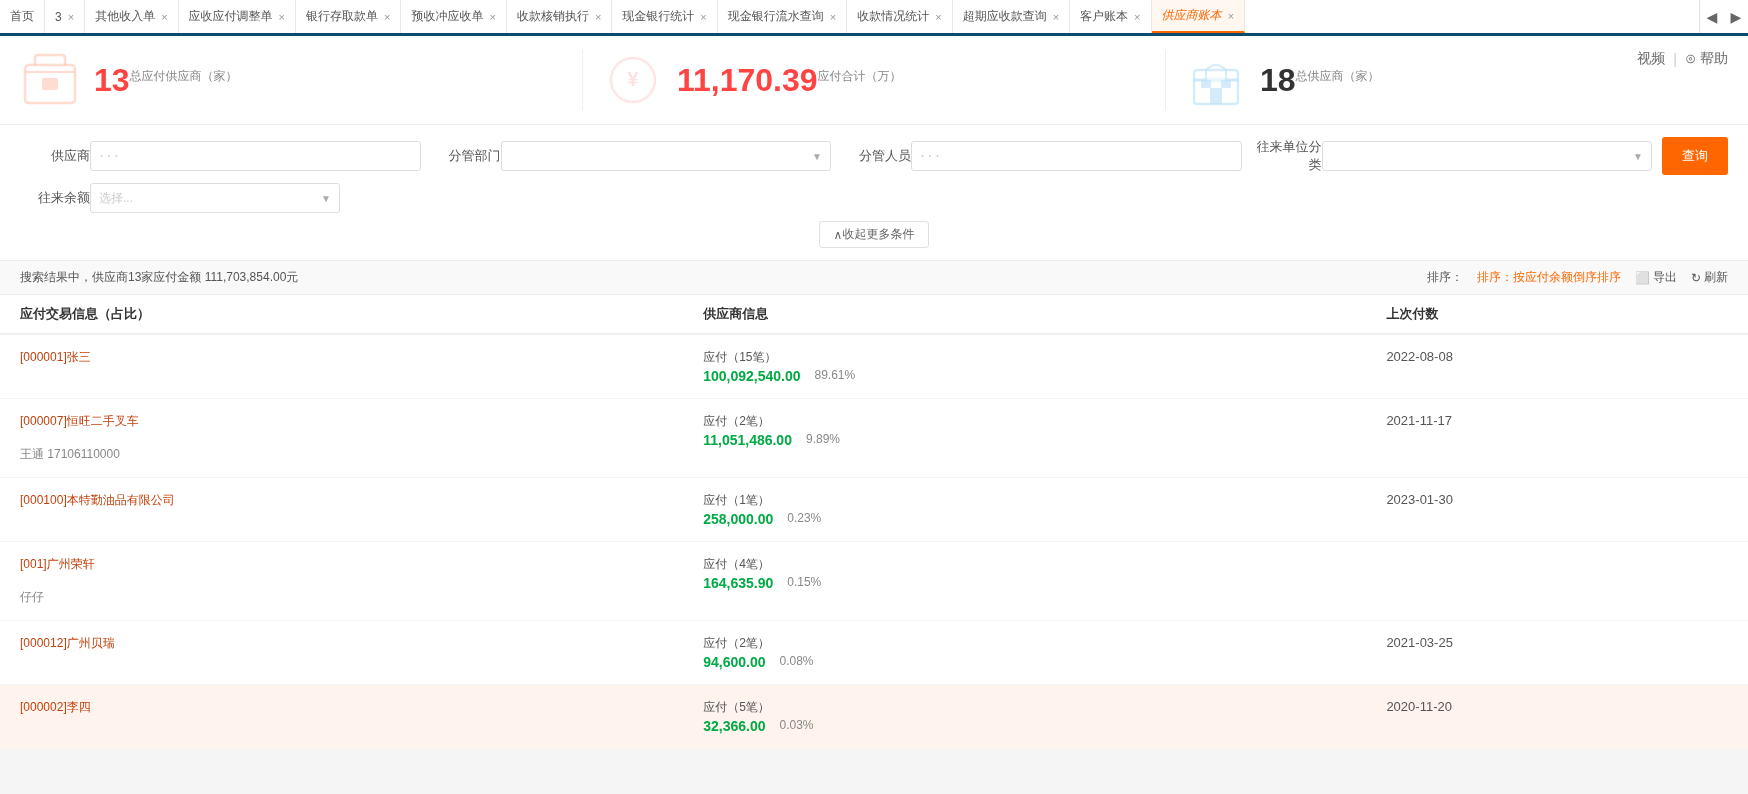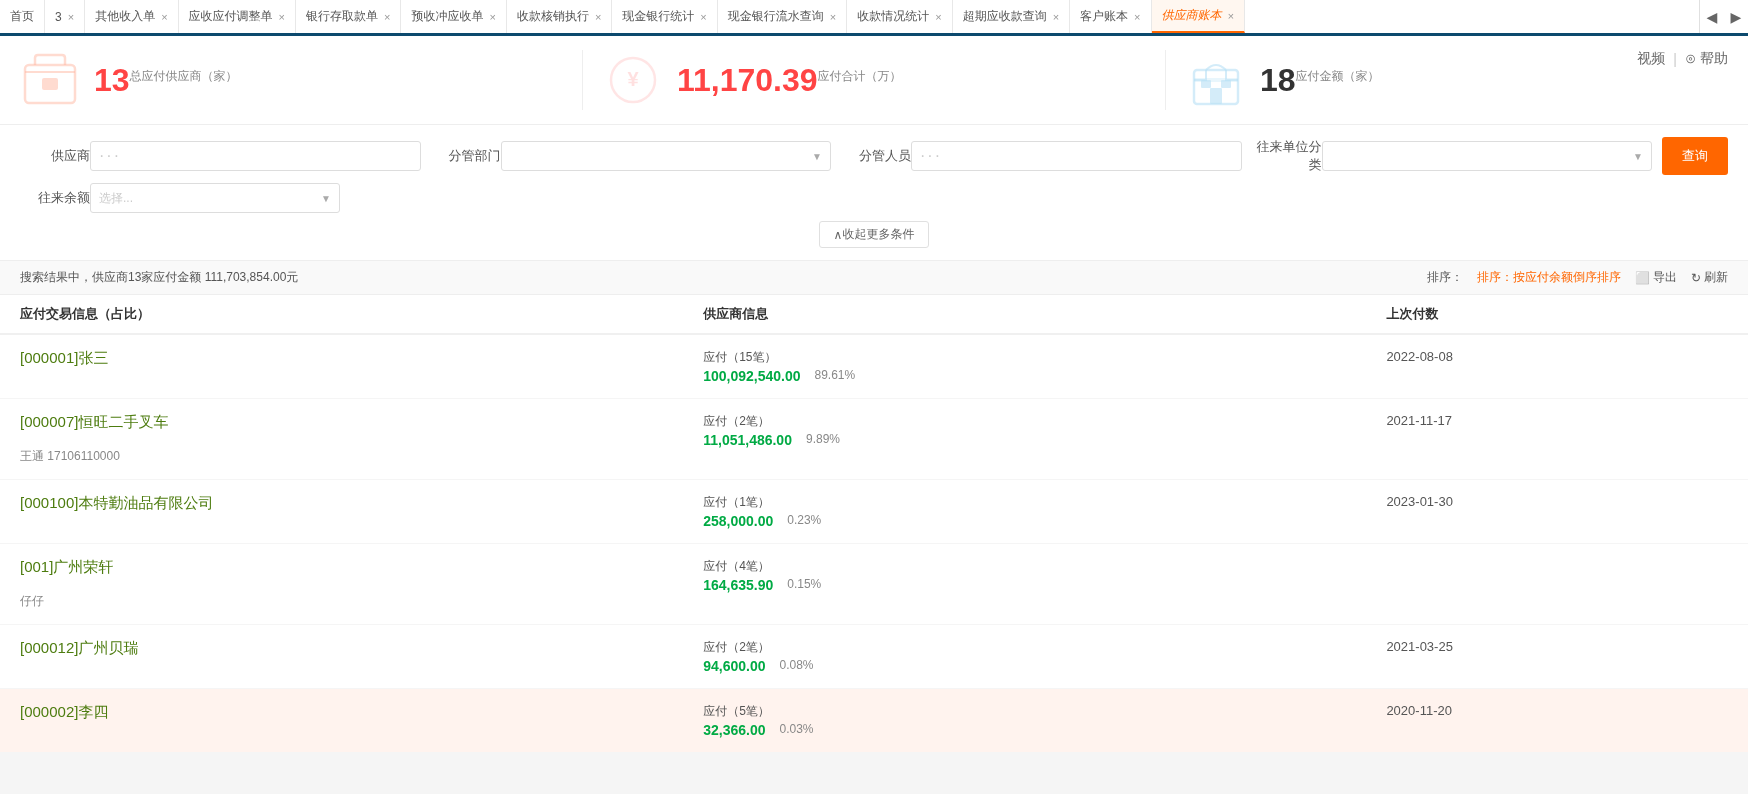--- a/index.html
+++ b/index.html
@@ -78,21 +78,21 @@
       display: grid; grid-template-columns: 2fr 2fr 1fr;
       padding: 10px 20px; border-bottom: 2px solid #f0f0f0;
       font-size: 13px; color: #333; font-weight: bold;
     }
     .table-row {
       display: grid; grid-template-columns: 2fr 2fr 1fr;
       padding: 14px 20px; border-bottom: 1px solid #f5f5f5;
       font-size: 13px; align-items: start;
     }
     .table-row.highlighted { background: #fff3ee; }
-    .supplier-name { color: #4d7c0f; cursor: pointer; font-size: 15px; }
+    .supplier-name { color: #c2410c; cursor: pointer; font-size: 12px; }
     .supplier-sub { font-size: 12px; color: #888; margin-top: 16px; }
     .tx-label { font-size: 12px; color: #555; }
     .tx-amount { color: #00aa44; font-size: 14px; font-weight: bold; margin-top: 2px; cursor: pointer; }
     .tx-percent { font-size: 12px; color: #888; margin-left: 14px; }
     .tx-row { display: flex; align-items: center; }
     .last-pay { font-size: 13px; color: #555; }
 
     
     ::-webkit-scrollbar { width: 6px; }
     ::-webkit-scrollbar-track { background: #f1f1f1; }
@@ -201,21 +201,21 @@
         <path d="M52 30 L40 30 L40 20" fill="none" stroke="#88ccee" stroke-width="2" opacity="0.6"></path>
         <rect x="15" y="30" width="10" height="8" rx="1" fill="#88ccee" opacity="0.6"></rect>
         <rect x="35" y="30" width="10" height="8" rx="1" fill="#88ccee" opacity="0.6"></rect>
         <rect x="24" y="38" width="12" height="16" rx="1" fill="#88ccee" opacity="0.6"></rect>
         <path d="M20 20 Q30 10 40 20" fill="none" stroke="#88ccee" stroke-width="2" opacity="0.6"></path>
         <rect x="8" y="28" width="44" height="4" fill="#88ccee" opacity="0.3"></rect>
       </svg>
     </div>
     <div class="stat-info">
       <span class="stat-number black">18</span>
-      <span class="stat-label">应付金额（家）</span>
+      <span class="stat-label">总供应商（家）</span>
     </div>
   </div>
 
   <div class="help-links">
     <span class="help-link">视频</span>
     <span class="help-sep">|</span>
     <span class="help-link">⊙ <span>帮助</span></span>
   </div>
 </div>
 

